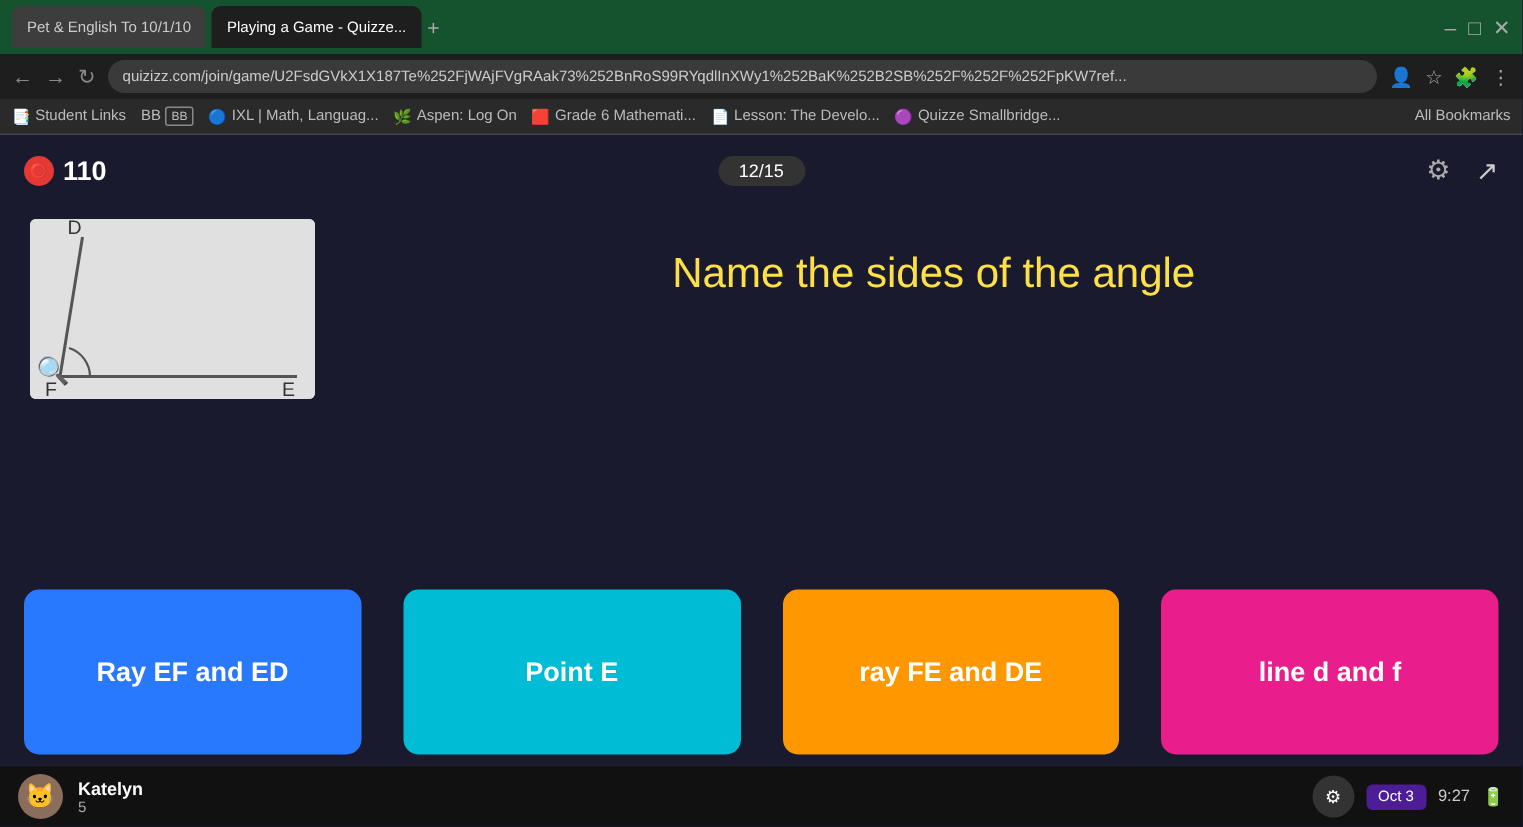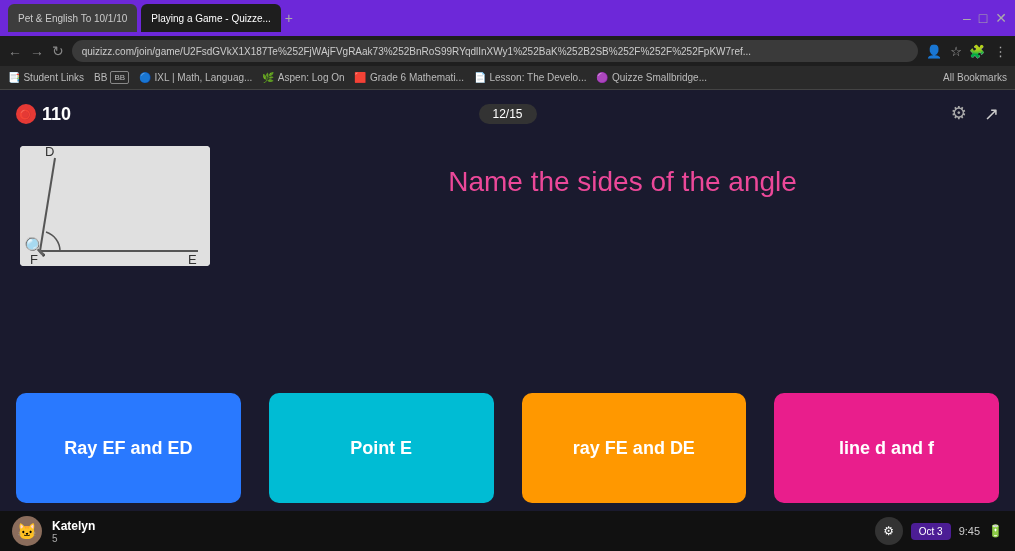--- a/index.html
+++ b/index.html
@@ -6,21 +6,21 @@
     body {
       width: 1015px;
       height: 551px;
       overflow: hidden;
       font-family: 'Segoe UI', Arial, sans-serif;
       background: #1a1a2e;
     }
 
     
     .browser-chrome {
-      background: #6d28d9;
+      background: #14532d;
       height: 36px;
       display: flex;
       align-items: center;
       padding: 0 8px;
       gap: 15px;
     }
     .browser-tabs {
       display: flex;
       align-items: center;
       gap: 4px;
@@ -215,21 +215,21 @@
       cursor: pointer;
     }
     .question-text-area {
       flex: 1;
       display: flex;
       align-items: center;
       justify-content: center;
       padding-top: 20px;
     }
     .question-text {
-      color: #ec4899;
+      color: #fde047;
       font-size: 28px;
       font-weight: 500;
       text-align: center;
     }
 
     
     .answers-row {
       display: flex;
       gap: 28px;
       padding: 14px 16px 8px 16px;
@@ -425,17 +425,17 @@
 
   <div class="quiz-footer">
     <div class="avatar">🐱</div>
     <div class="user-info">
       <div class="user-name">Katelyn</div>
       <div class="user-score">5</div>
     </div>
     <div class="footer-right">
       <button class="footer-btn">⚙</button>
       <div class="date-badge">Oct 3</div>
-      <div class="time-display">9:45</div>
+      <div class="time-display">9:27</div>
       <span style="color:#aaa;font-size:12px;">🔋</span>
     </div>
   </div>
 </div>
 
 </body></html>

